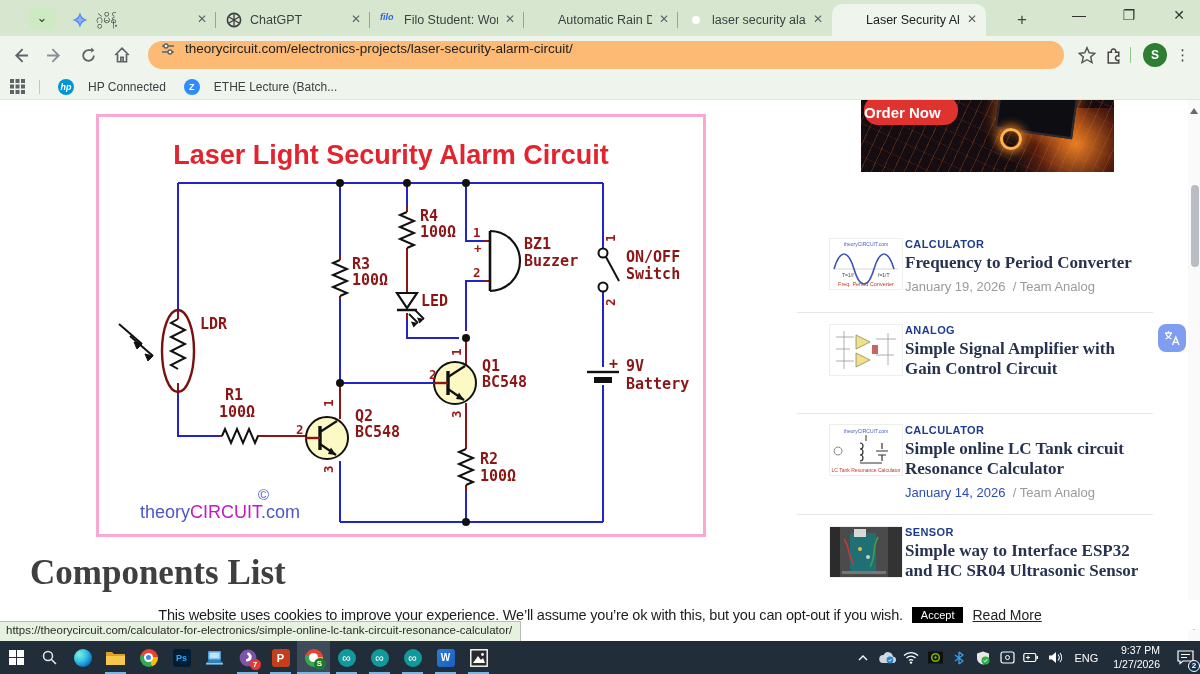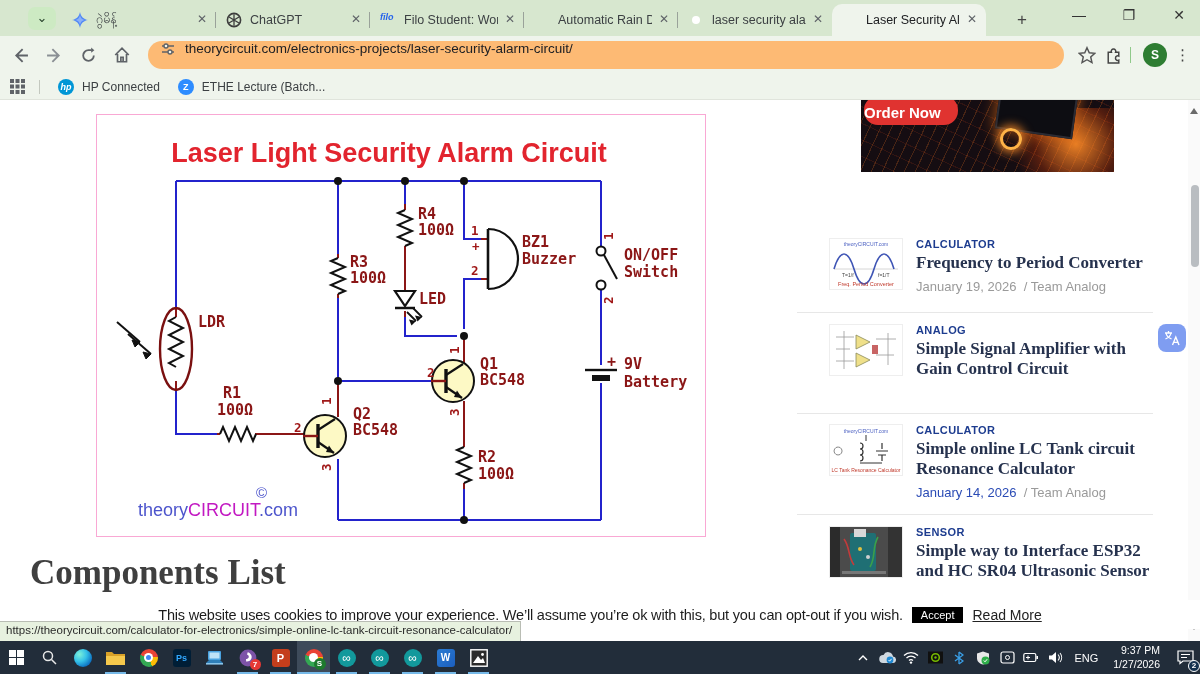--- a/index.html
+++ b/index.html
@@ -32,27 +32,27 @@
   .navic { width:28px; height:28px; margin-left:6px; display:flex; align-items:center; justify-content:center; color:#5f6368; font-size:16px; }
   .urlpill { flex:1; height:28px; margin:0 10px 0 12px; border-radius:14px; background:#fdba74; display:flex; align-items:flex-start; padding:0 12px; }
   .urlpill .url { font-size:13.5px; color:#202124; margin-left:9px; }
   .toolic { width:26px; height:26px; display:flex; align-items:center; justify-content:center; color:#444; }
   .avatar { width:24px; height:24px; border-radius:50%; background:#2e7d32; color:#fff; font-size:12px; font-weight:bold; text-align:center; line-height:24px; margin:0 8px; }
   .tsep { width:1px; height:16px; background:#8fc98a; margin:0 4px; }
   .dots { letter-spacing:0; font-size:15px; color:#444; margin-right:10px; }
 
   
   .bookbar { position:absolute; left:0; top:74px; width:1200px; height:26px; background:#eff4ec; display:flex; align-items:center; border-bottom:1px solid #e0e4dc; }
-  .bm { display:flex; align-items:center; gap:8px; font-size:12px; color:#3c4043; margin-left:18px; }
+  .bm { display:flex; align-items:center; gap:14px; font-size:12px; color:#3c4043; margin-left:18px; }
   .bmdot { width:16px; height:16px; border-radius:50%; color:#fff; font-size:9px; font-weight:bold; text-align:center; line-height:16px; }
   .bsep { width:1px; height:14px; background:#c3c8bf; margin-left:14px; }
 
   
   .content { position:absolute; left:0; top:100px; width:1200px; height:541px; background:#fff; overflow:hidden; }
-  .circuitbox { position:absolute; left:96px; top:14px; width:610px; height:423px; border:1px solid #f9a8d4; background:#fff; }
+  .circuitbox { position:absolute; left:96px; top:14px; width:610px; height:423px; border:3px solid #f9a8d4; background:#fff; }
   .clbl { font:700 15px "DejaVu Sans Mono",monospace; fill:#8b1616; }
   .cpin { font:700 12.5px "DejaVu Sans Mono",monospace; fill:#a01818; }
   .ctitle { font:700 27px "Liberation Sans",sans-serif; fill:#e2242e; }
   .cwm { font:400 18px "Liberation Sans",sans-serif; }
   .cwc { font:400 15px "Liberation Sans",sans-serif; fill:#4d55cc; }
 
   .comp-heading { position:absolute; left:30px; top:453px; font-family:"Liberation Serif",serif; font-size:35px; font-weight:600; color:#3f3f3f; }
 
   
   .ad { position:absolute; left:861px; top:0; width:253px; height:72px; background:#150d12; overflow:hidden; }
@@ -60,21 +60,21 @@
   .ad .chip { position:absolute; right:38px; top:-18px; width:78px; height:52px; background:#0d0d12; border:2px solid #2b2b33; box-shadow:0 0 14px 2px rgba(255,120,20,.55); transform:rotate(8deg); }
   .ad .traces { position:absolute; inset:0; background:repeating-linear-gradient(115deg, transparent 0 9px, rgba(255,120,30,.22) 9px 10px), repeating-linear-gradient(25deg, transparent 0 14px, rgba(120,40,20,.28) 14px 15px); }
   .ad .ring { position:absolute; right:92px; top:28px; width:22px; height:22px; border-radius:50%; border:3px solid #ffb347; box-shadow:0 0 10px 3px rgba(255,140,40,.8); }
   .ordernow { position:absolute; left:3px; top:-4px; width:94px; height:29px; background:#e03330; border-radius:14px; color:#fff; font-weight:bold; font-size:15px; text-align:left; line-height:33px; }
 
   .rp-head { position:absolute; left:797px; top:105px; width:356px; display:flex; align-items:center; gap:8px; }
   .rp-dash { width:13px; height:3px; background:#c0392b; }
   .rp-title { font-size:19px; font-weight:bold; color:#1e3661; white-space:nowrap; }
   .rp-line { flex:1; height:1px; background:#ddd; }
 
-  .post { position:absolute; left:797px; width:356px; display:flex; gap:13px;padding-left:32px; }
+  .post { position:absolute; left:797px; width:356px; display:flex; gap:2px;padding-left:32px; }
   .thumb { width:74px; height:52px; flex:0 0 74px; border:1px solid #eee; background:#fff; overflow:hidden; position:relative; }
   .pbody { flex:1; }
   .pcat { font-size:11px; font-weight:bold; color:#1d3c8f; letter-spacing:.4px; }
   .ptitle { font-family:"Liberation Serif",serif; font-size:17px; font-weight:bold; color:#26324e; line-height:1.18; margin-top:3px; }
   .pmeta { font-size:13px; color:#9a9a9a; margin-top:6px; }
   .pmeta .hl { color:#2a4bb5; }
   .pdiv { position:absolute; left:797px; width:356px; height:1px; background:#e7e7e7; }
 
   .transfab { position:absolute; left:1158px; top:224px; width:28px; height:28px; border-radius:8px; background:#7f9df1; display:flex; align-items:center; justify-content:center; }
 

